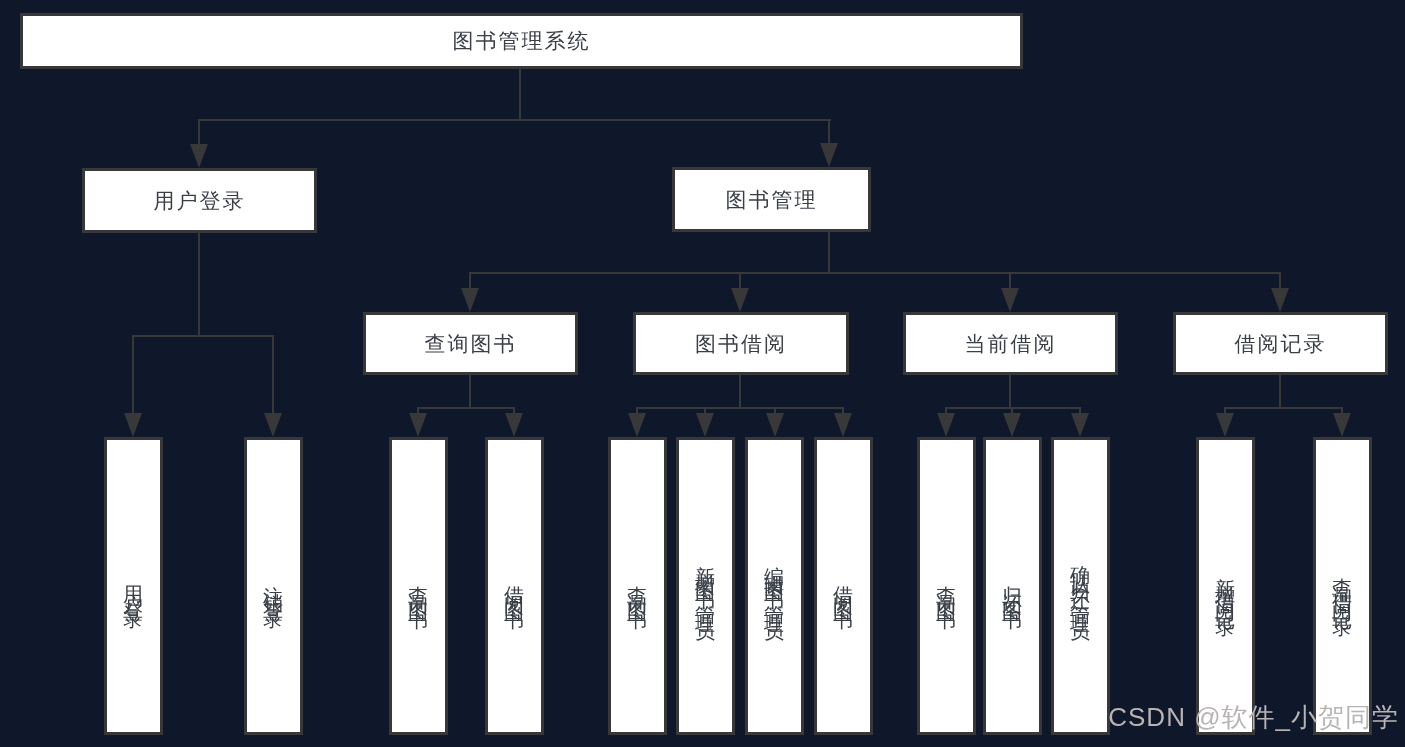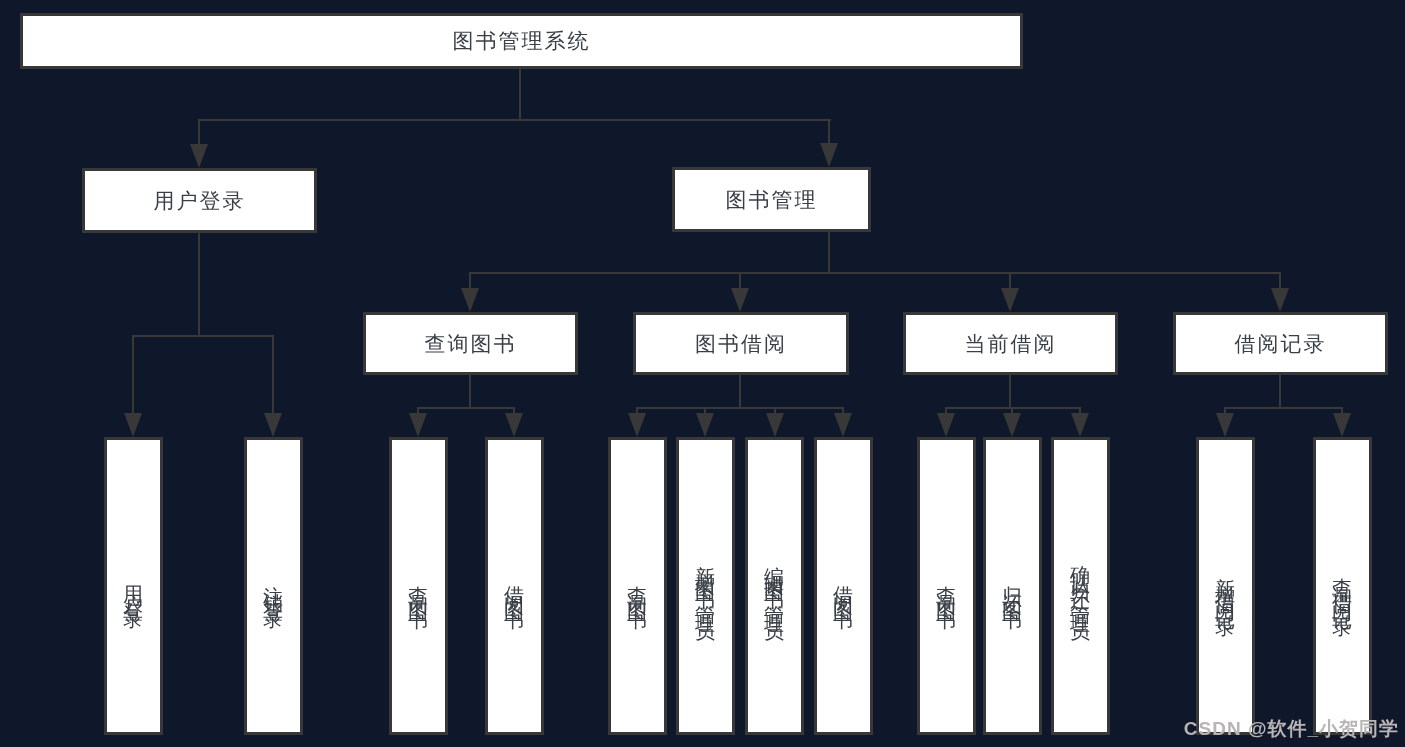--- a/index.html
+++ b/index.html
@@ -52,27 +52,26 @@
   .arrow {
     position: absolute;
     width: 0; height: 0;
     border-left: 9px solid transparent;
     border-right: 9px solid transparent;
     border-top: 24px solid #383838;
     z-index: 1;
   }
   .watermark {
     position: absolute;
-    top: 716px;
+    top: 700px;
     right: 6px;
-    font-size: 19px;
+    font-size: 26px;
     color: #b8b4b4;
     letter-spacing: 1px;
     z-index: 3;
-    font-weight: bold;
   }
 </style>
 </head>
 <body>
 
 <div class="canvas">
 
   <div class="hbox" style="left:20px; top:13px; width:1003px; height:56px;">
     <span>图书管理系统</span>
   </div>

